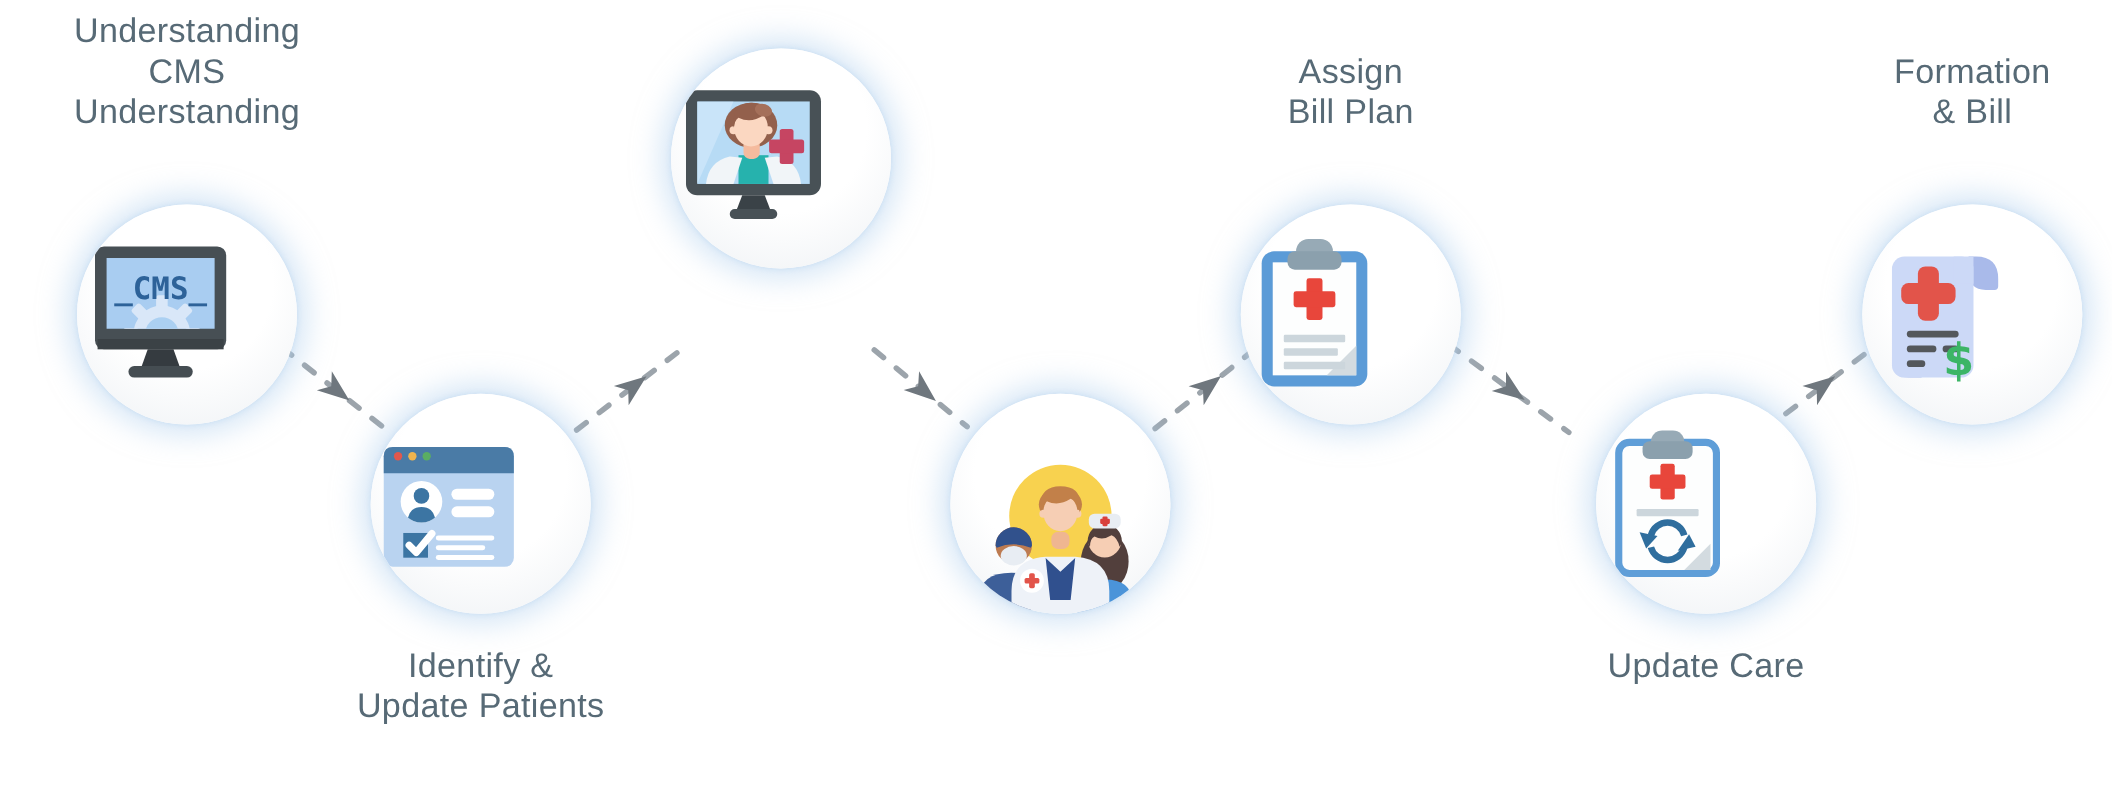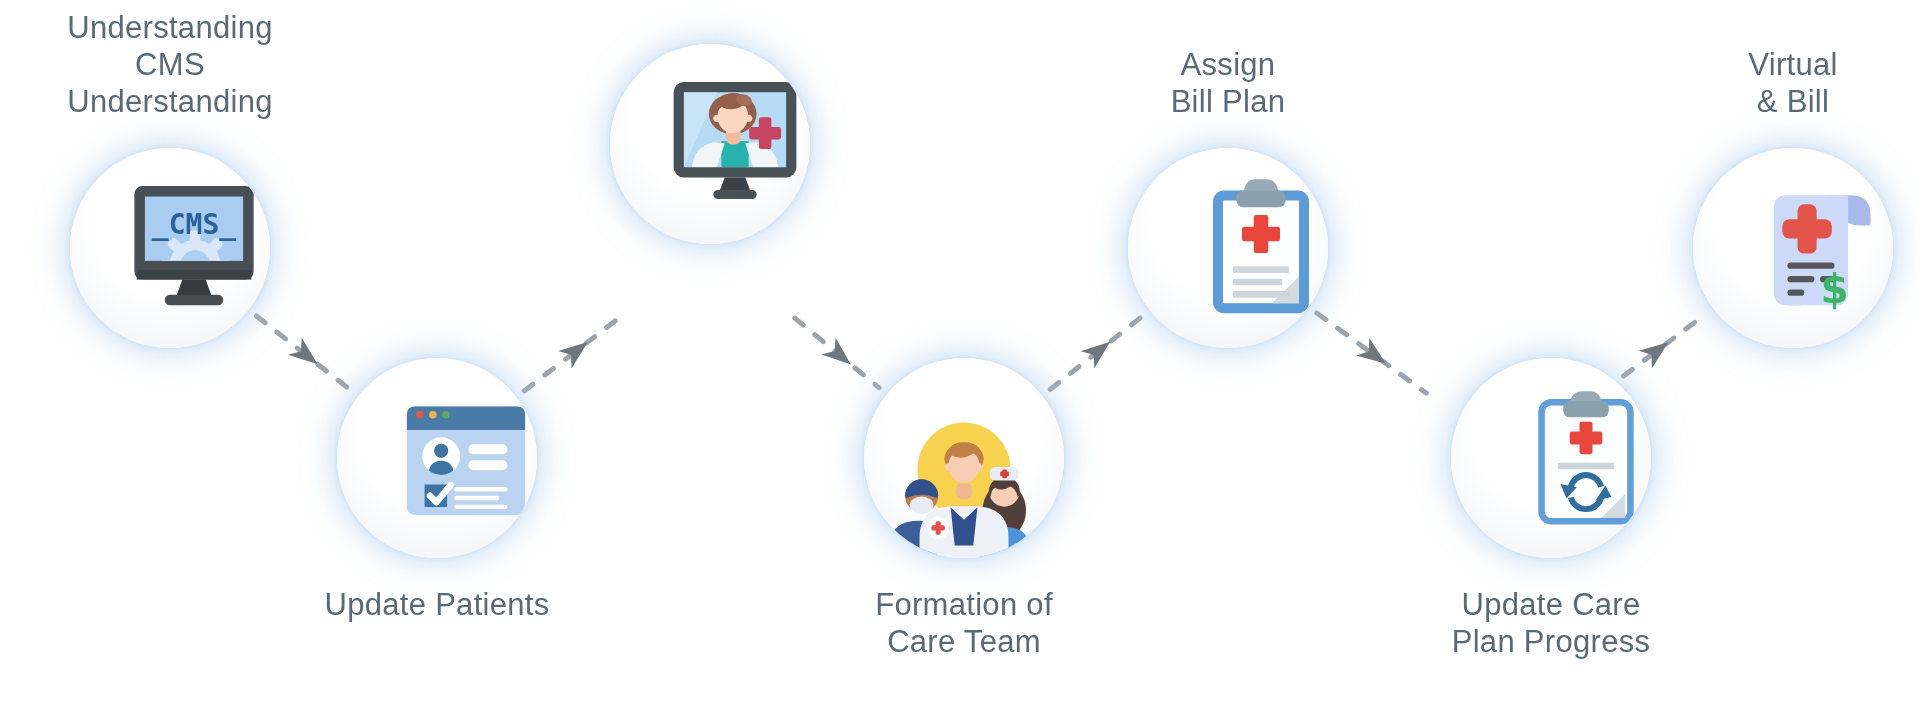--- a/index.html
+++ b/index.html
@@ -1,29 +1,29 @@
 <!DOCTYPE html>
 <html style="--label-color: #576a76;"><head>
 <meta charset="utf-8">
 <style>
   html,body{margin:0;padding:0;background:#ffffff;}
   #canvas{position:relative;width:1920px;height:727px;background:#ffffff;overflow:hidden;
           font-family:"Liberation Sans","DejaVu Sans",sans-serif;}
   #arrow-layer{position:absolute;left:0;top:0;width:1920px;height:727px;}
   .step{position:absolute;width:280px;margin-left:-140px;display:flex;flex-direction:column;align-items:center;}
-  .step.top{top:44px;}
+  .step.top{top:44px;gap:38px;}
   .step.bottom{top:358px;}
   .label{text-align:center;font-size:31px;line-height:37px;color:var(--label-color,#576a76);
          letter-spacing:0.3px;font-weight:400;}
   .step.top .label{height:76px;display:flex;flex-direction:column;justify-content:flex-end;margin-bottom:28px;}
   .step.bottom .label{margin-top:28px;}
   .circle{position:relative;width:200px;height:200px;border-radius:50%;flex:0 0 auto;
           background:radial-gradient(circle at 50% 36%,#ffffff 48%,#f4f6f8 80%,#edf0f3 100%);
           box-shadow:0 0 26px 9px rgba(172,206,238,0.50),0 0 5px 1px rgba(190,214,240,0.45);
-          display:flex;align-items:center;justify-content:flex-end;overflow:hidden;}
+          display:flex;align-items:center;justify-content:flex-start;overflow:hidden;}
   .circle svg{display:block;}
   .icon-care-team{position:absolute;left:50%;bottom:-2px;transform:translateX(-50%);}
   
   .s0{left:170px}.s1{left:437px}.s2{left:710px}.s3{left:964px}.s4{left:1228px}.s5{left:1551px}.s6{left:1793px}
 </style>
 </head>
 <body>
 
 <div id="canvas">
 
@@ -97,20 +97,21 @@
         <rect x="62" y="40" width="33" height="8.5" rx="4.25" fill="#ffffff"></rect>
         <rect x="62" y="53.5" width="33" height="8.5" rx="4.25" fill="#ffffff"></rect>
         <rect x="25" y="74" width="19" height="19" fill="#3c75a3"></rect>
         <path d="M29.5 83.5 l5.5 5.5 L47 74.5" stroke="#ffffff" stroke-width="5.5" fill="none" stroke-linecap="round" stroke-linejoin="round"></path>
         <rect x="50" y="76" width="45" height="3.8" rx="1.9" fill="#ffffff"></rect>
         <rect x="50" y="83.5" width="38" height="3.8" rx="1.9" fill="#ffffff"></rect>
         <rect x="50" y="91" width="45" height="3.8" rx="1.9" fill="#ffffff"></rect>
       </svg>
     </div>
     <div class="label">
+      <div>Identify &amp;</div>
       <div>Update Patients</div>
     </div>
   </div>
 
   <div class="step top s2">
     <div class="circle">
       <svg width="150" height="139" viewBox="0 0 132 122">
         <rect x="12" y="6" width="108" height="84" rx="9" fill="#485156"></rect>
         <rect x="21" y="15" width="90" height="66" fill="#b7dbf5"></rect>
         <clipPath id="scr3">
@@ -173,24 +174,20 @@
           <ellipse cx="85" cy="57" rx="15" ry="16.5" fill="#f6ceb4"></ellipse>
           <path d="M68 56 q-3 -22 17 -22 q21 0 17 23 q-2 -10 -8 -12 q-11 7 -21 2 q-4 2 -5 9 z" fill="#c28049"></path>
           <circle cx="60" cy="117" r="10.5" fill="#ffffff"></circle>
           <g fill="#e2544a">
             <rect x="57.5" y="110.5" width="5" height="13" rx="1.5"></rect>
             <rect x="53.5" y="114.5" width="13" height="5" rx="1.5"></rect>
           </g>
         </g>
       </svg>
     </div>
-    <div class="label">
-      <div>Formation of</div>
-      <div>Care Team</div>
-    </div>
   </div>
 
   <div class="step top s4">
     <div class="label">
       <div>Assign</div>
       <div>Bill Plan</div>
     </div>
     <div class="circle">
       <svg width="134" height="143" viewBox="0 0 120 128">
         <rect x="17" y="12" width="86" height="110" rx="10" fill="#5b9bd7"></rect>
@@ -226,27 +223,26 @@
         <g>
           <path d="M74 90 A14.5 14.5 0 0 0 46 90" stroke="#2f6e9e" stroke-width="5.5" fill="none"></path>
           <polygon points="42,101 36.5,87.5 51.5,90.5" fill="#2f6e9e"></polygon>
           <path d="M46 100 A14.5 14.5 0 0 0 74 100" stroke="#2f6e9e" stroke-width="5.5" fill="none"></path>
           <polygon points="78,89 68.5,103 83.5,99.5" fill="#2f6e9e"></polygon>
         </g>
       </svg>
     </div>
     <div class="label">
       <div>Update Care</div>
-      <div>Plan Progress</div>
     </div>
   </div>
 
   <div class="step top s6">
     <div class="label">
-      <div>Virtual</div>
+      <div>Formation</div>
       <div>&amp; Bill</div>
     </div>
     <div class="circle">
       <svg width="146" height="146" viewBox="0 0 130 130">
         <path d="M86 18 h6 q18 0 18 18 v6 q0 3 -3 3 h-7 q-14 0 -14 -14 z" fill="#a9baea"></path>
         <path d="M28 104 q-6 12 10 12 h10 v-8 q-16 2 -20 -4 z" fill="#a9baea"></path>
         <rect x="24" y="18" width="66" height="98" rx="10" fill="#ccd9f7"></rect>
         <rect x="74" y="18" width="16" height="22" fill="#ccd9f7"></rect>
         <g fill="#e2544a">
           <rect x="45" y="26" width="17" height="44" rx="6"></rect>

